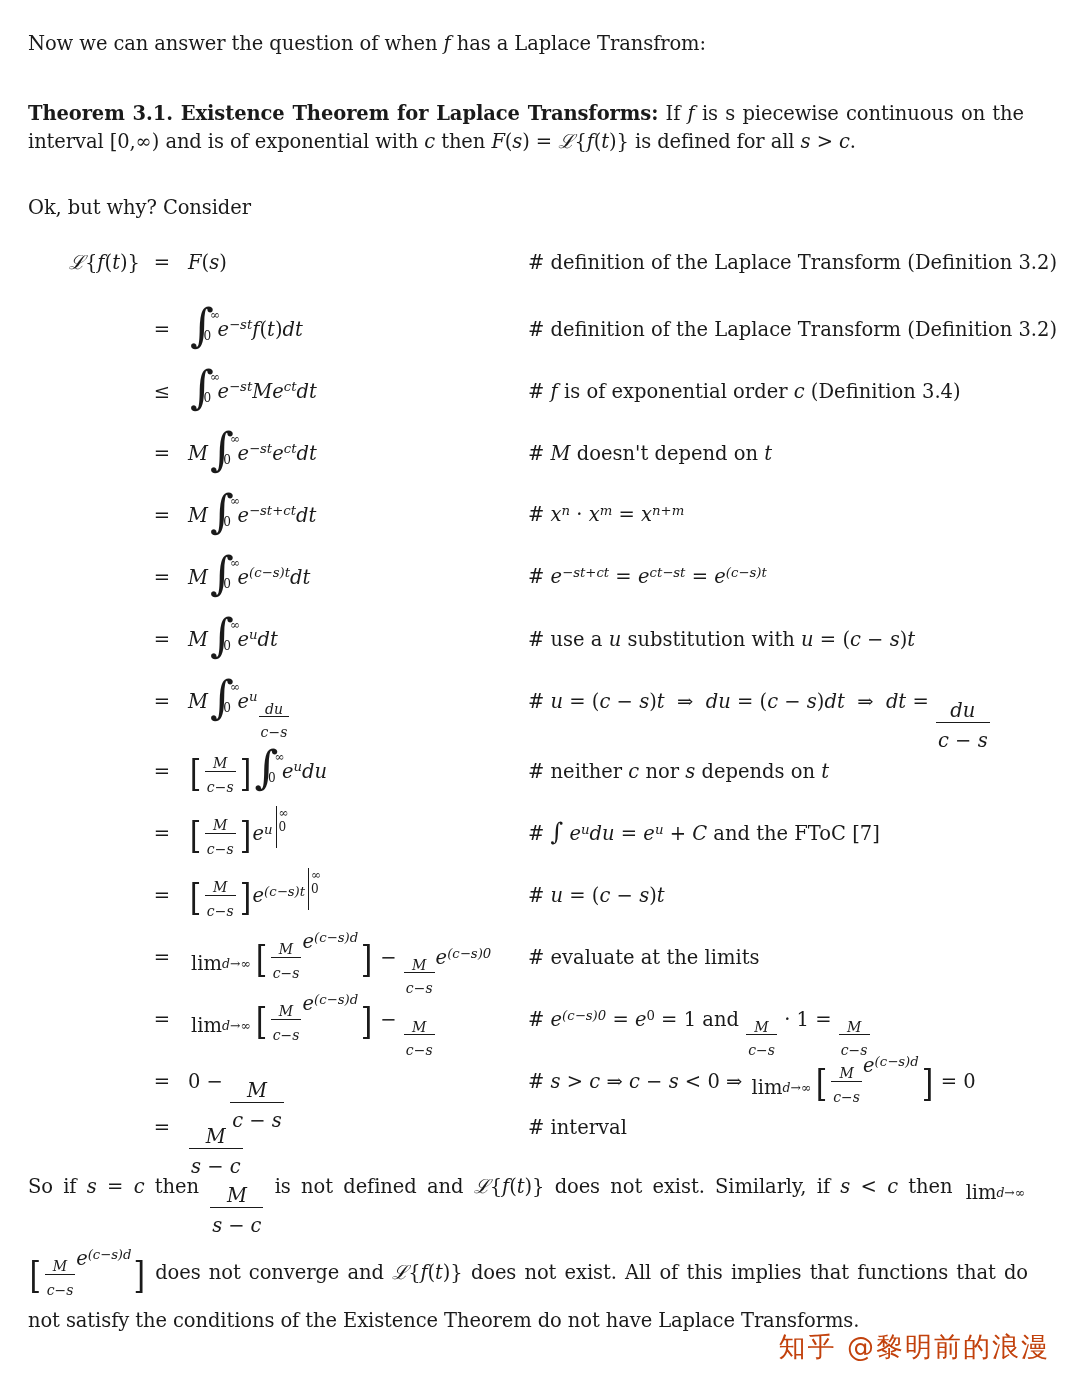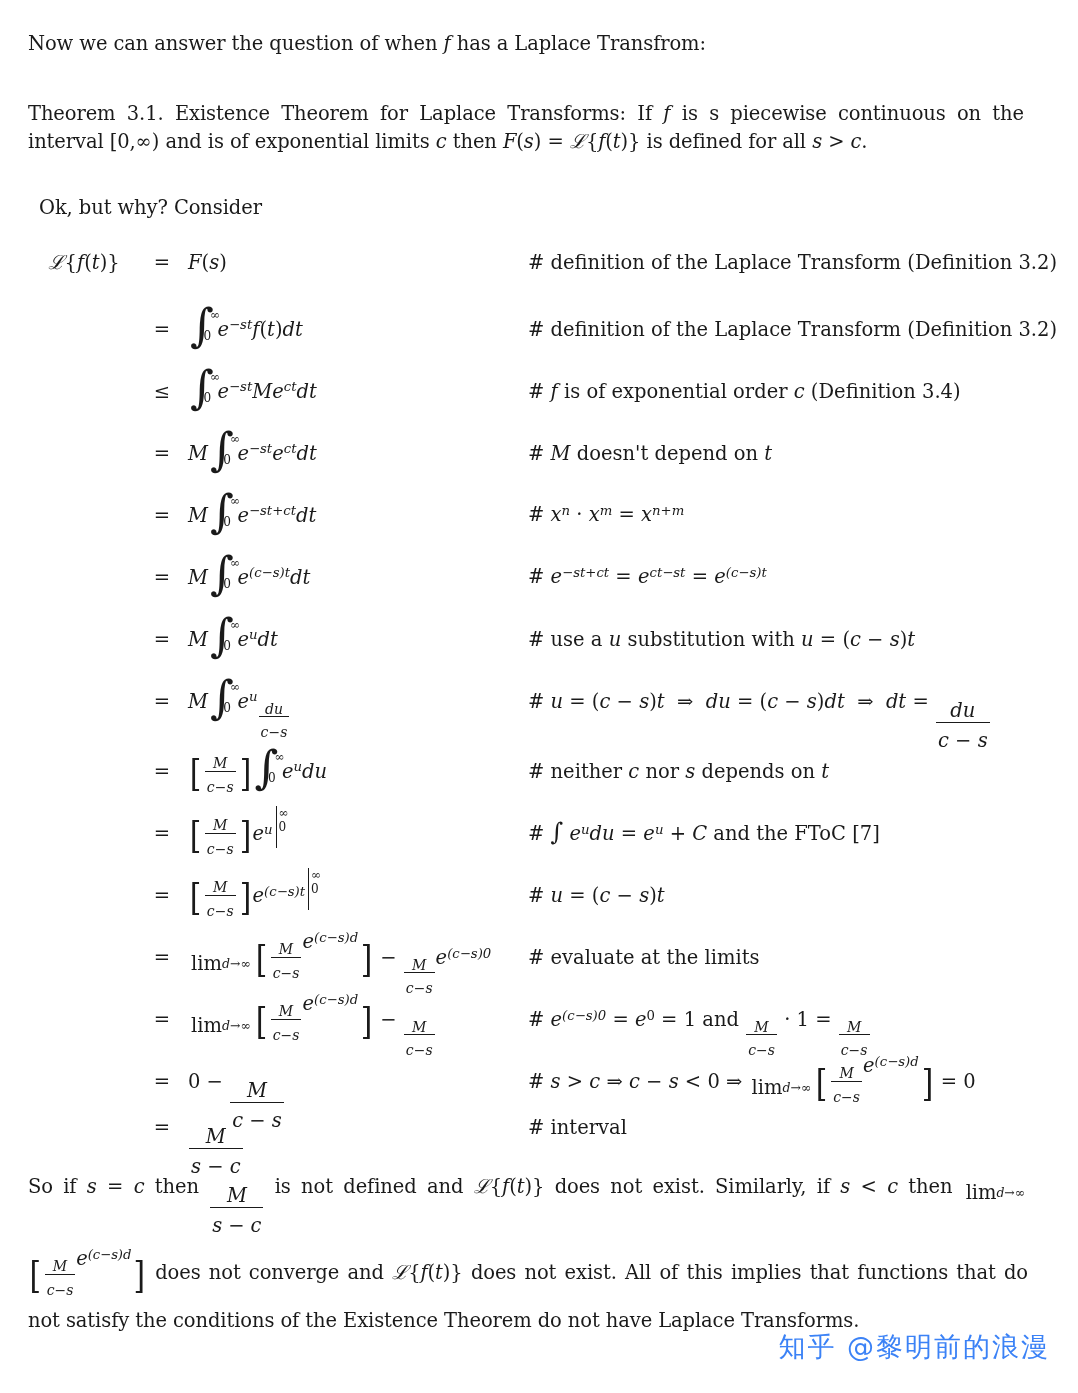--- a/index.html
+++ b/index.html
@@ -26,24 +26,24 @@
   
   .para {
     position: absolute;
     font-size: 19.5px;
     line-height: 1.45;
     text-align: justify;
     letter-spacing: -0.1px;
   }
   #intro-line  { left: 28px; top: 30px;  width: 1020px; }
   #theorem-block { left: 28px; top: 100px; width: 996px; }
-  #consider-line { left: 28px; top: 194px; width: 1020px; margin-left: 11px; }
+  #consider-line { left: 28px; top: 194px; width: 1020px; }
   #closing-block { left: 28px; top: 1172px; width: 1000px; line-height: 1.55; }
 
-  .bold { font-weight: normal; }
+  .bold { font-weight: bold; }
 
   
   .mi { font-style: italic; font-family: "DejaVu Serif", serif; }
   .mn, .mo { font-style: normal; }
   .mathrm { font-style: normal; }
   .scriptL {
     font-family: "DejaVu Serif", serif;
     font-style: italic;
     font-weight: 400;
   }
@@ -148,21 +148,21 @@
     width: 1024px;
   }
   .eqrow {
     display: flex;
     align-items: baseline;
     font-size: 19.5px;
     width: 100%;
   }
   .eq-lhs {
     width: 112px;
-    text-align: center;
+    text-align: right;
     padding-right: 0;
     flex: 0 0 112px;
     white-space: nowrap;
   }
   .eq-rel {
     width: 44px;
     text-align: center;
     flex: 0 0 44px;
     font-style: normal;
   }
@@ -208,21 +208,21 @@
     <span>has a Laplace Transfrom:</span>
   </div>
 
   <div class="para" id="theorem-block">
     <span class="bold">Theorem 3.1. Existence Theorem for Laplace Transforms:</span>
     <span>If</span>
     <span class="mi">f</span>
     <span>is s piecewise continuous on the</span>
     <span>interval</span>
     <span class="mathrm">[0,∞)</span>
-    <span>and is of exponential limits</span>
+    <span>and is of exponential with</span>
     <span class="mi">c</span>
     <span>then</span>
     <span><span class="mi">F</span>(<span class="mi">s</span>) = <span class="scriptL">ℒ</span>{<span class="mi">f</span>(<span class="mi">t</span>)}</span>
     <span>is defined for all</span>
     <span><span class="mi">s</span> &gt; <span class="mi">c</span>.</span>
   </div>
 
   <div class="para" id="consider-line">Ok, but why?  Consider</div>
 
   <div id="derivation">
@@ -585,15 +585,15 @@
             <span class="den"><span class="mi">c</span>−<span class="mi">s</span></span>
           </span><span class="mi">e</span><span class="sup">(c−s)d</span></span>
         <span class="bk">]</span>
       </span>
     <span>does not converge and</span>
     <span><span class="scriptL">ℒ</span>{<span class="mi">f</span>(<span class="mi">t</span>)}</span>
     <span>does not exist.  All of this implies that functions that do not satisfy the</span>
     <span>conditions of the Existence Theorem do not have Laplace Transforms.</span>
   </div>
 
-  <div id="watermark" style="color: #3b82f6;">知乎 @黎明前的浪漫</div>
+  <div id="watermark" style="color: #c2410c;">知乎 @黎明前的浪漫</div>
 
 </div>
 
 </body></html>

